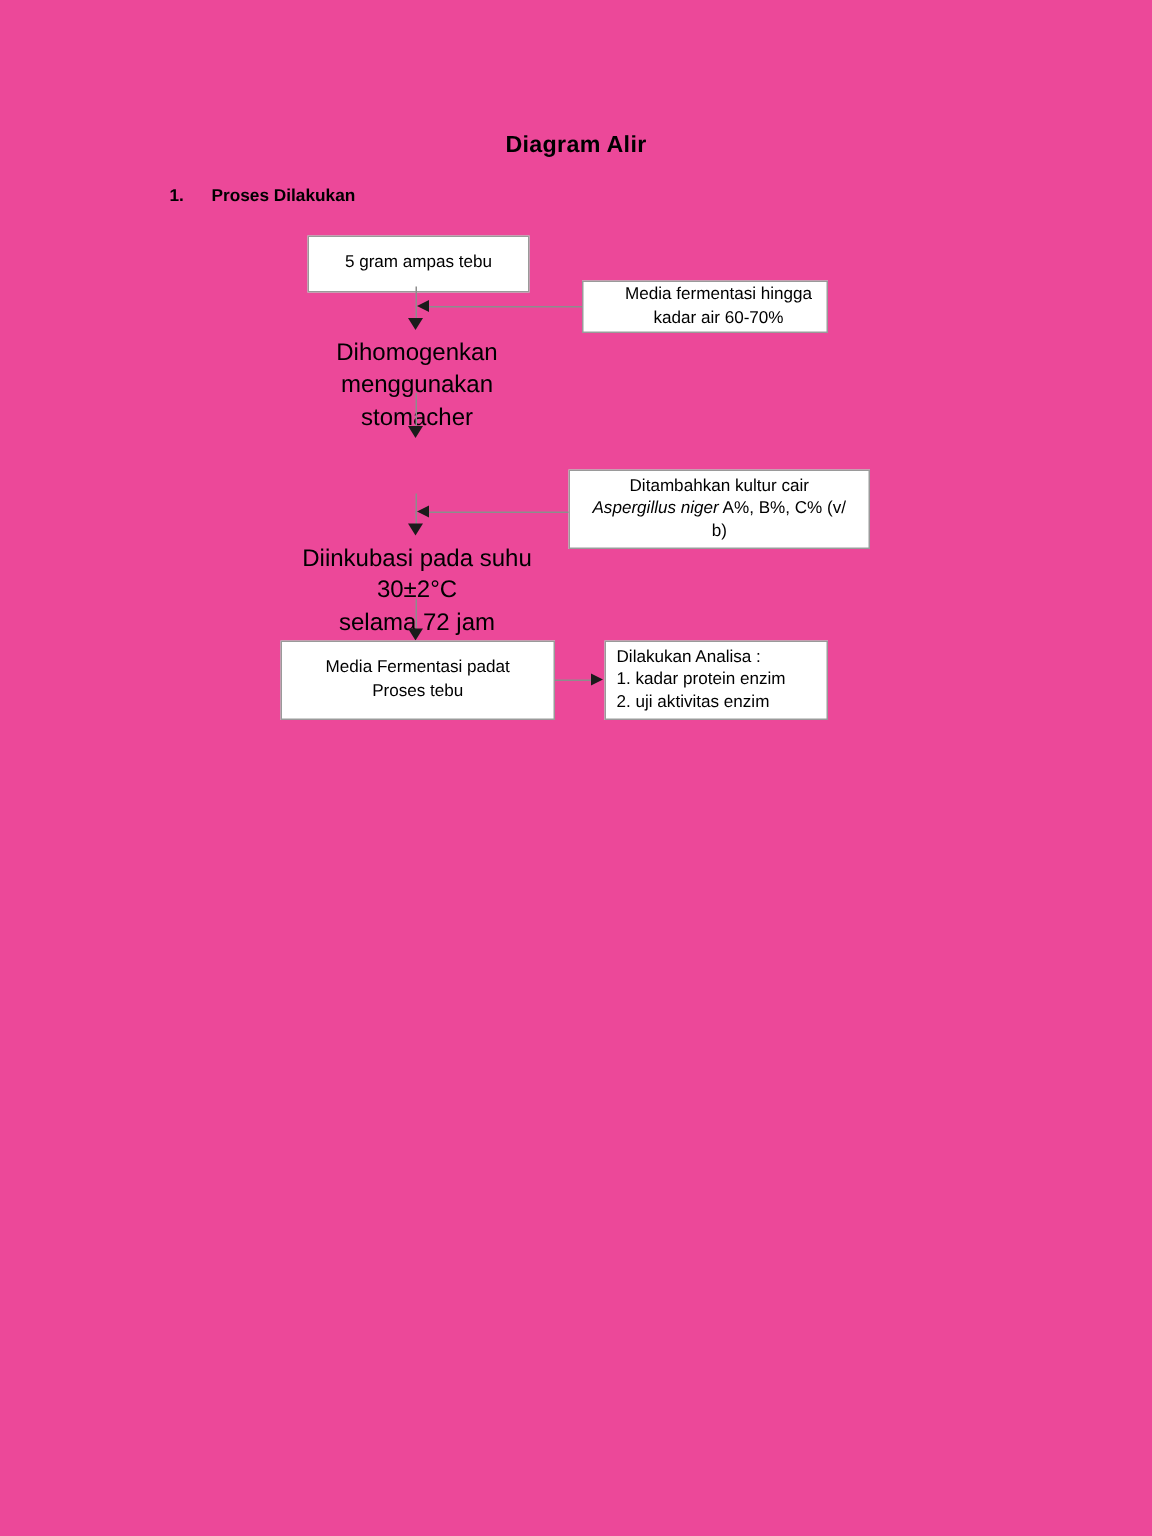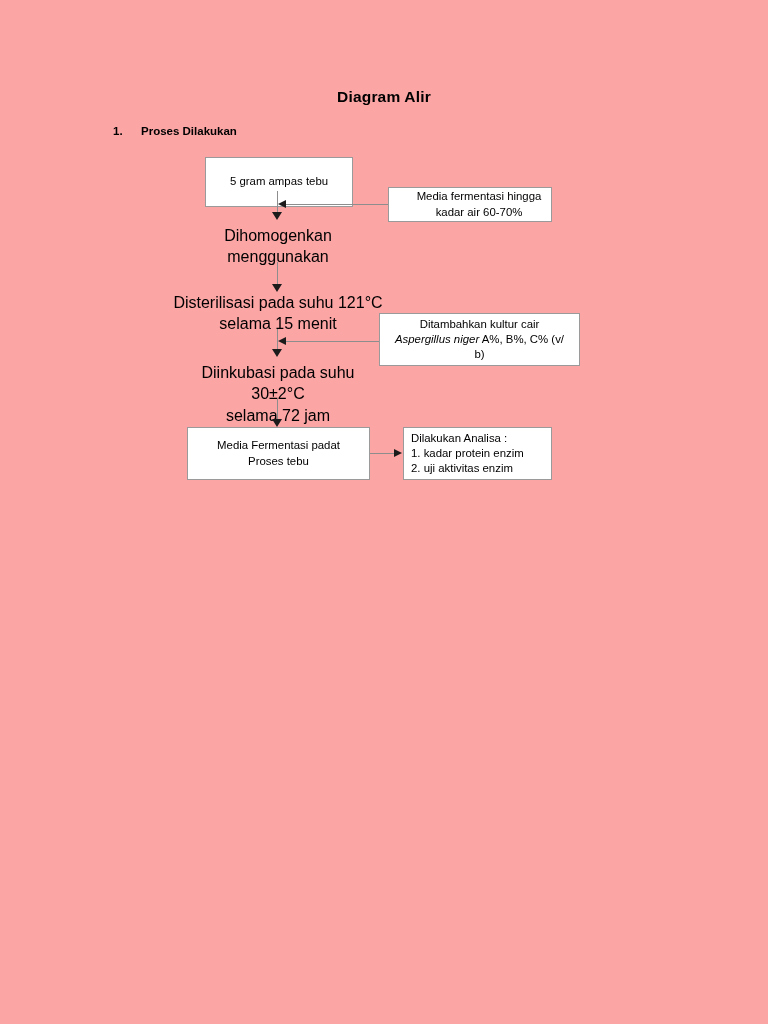--- a/index.html
+++ b/index.html
@@ -9,21 +9,21 @@
     background: #ffffff;
   }
   body {
     font-family: "Liberation Sans", sans-serif;
     color: #000000;
   }
   #page {
     position: relative;
     width: 768px;
     height: 1024px;
-    background: #fca5a5;
+    background: #ec4899;
     overflow: hidden;
   }
 
   
   .doc-title {
     position: absolute;
     left: 0;
     top: 88px;
     width: 768px;
     text-align: center;
@@ -119,50 +119,47 @@
 
 <div id="page">
 
   <div class="doc-title">Diagram Alir</div>
 
   <div class="section-heading">
     <span class="num">1.</span>
     <span>Proses Dilakukan</span>
   </div>
 
-  <div class="box" style="left:205px; top:157px; width:148px; height:50px;">
+  <div class="box" style="left:205px; top:157px; width:148px; height:38px;">
     <span class="inner">5 gram ampas tebu</span>
   </div>
 
   <div class="vline" style="left:277px; top:191px; height:14px;"></div>
 
   <div class="box" style="left:388px; top:187px; width:164px; height:35px;padding-left:24px;">
     <span class="inner">
       <span class="nowrap-line">Media fermentasi hingga</span>
       <span class="nowrap-line">kadar air 60-70%</span>
     </span>
   </div>
 
   <div class="hline" style="left:286px; top:204px; width:102px;"></div>
   <div class="arrow-left" style="left:278px; top:200px;"></div>
 
   <div class="vline" style="left:277px; top:204px; height:10px;"></div>
   <div class="arrow-down" style="left:272px; top:212px;"></div>
 
   <div class="step-text" style="left:173px; top:225px; width:210px;">
     <span class="nowrap-line">Dihomogenkan menggunakan</span>
+    <span class="nowrap-line">stomacher</span>
   </div>
 
   <div class="vline" style="left:277px; top:262px; height:24px;"></div>
   <div class="arrow-down" style="left:272px; top:284px;"></div>
 
-  <div class="step-text" style="left:173px; top:292px; width:210px;">
-    <span class="nowrap-line">Disterilisasi pada suhu 121°C</span>
-    <span class="nowrap-line">selama 15 menit</span>
-  </div>
 
   <div class="vline" style="left:277px; top:329px; height:14px;"></div>
 
   <div class="box" style="left:379px; top:313px; width:201px; height:53px;">
     <span class="inner">
       <span class="nowrap-line">Ditambahkan kultur cair</span>
       <span class="nowrap-line"><span class="ital">Aspergillus niger</span><span> A%, B%, C% (v/</span></span>
       <span class="nowrap-line">b)</span>
     </span>
   </div>

